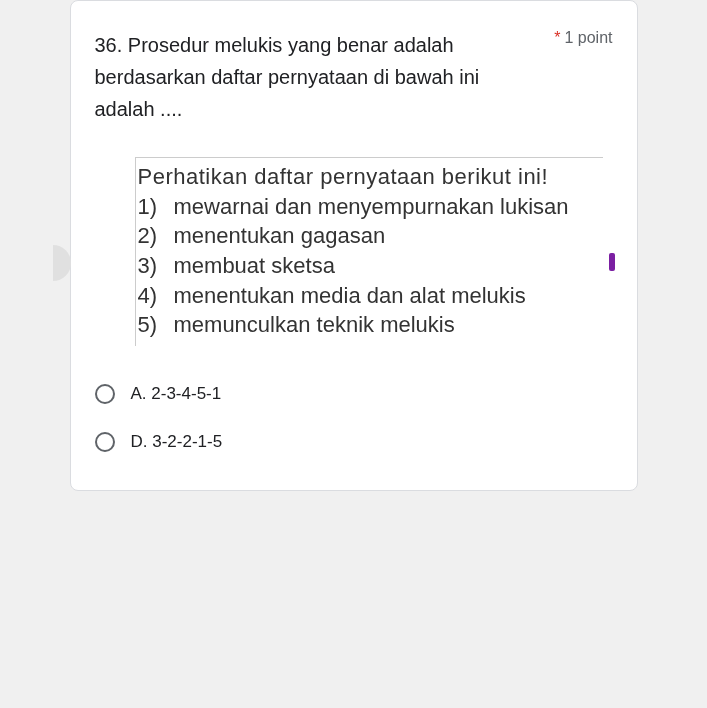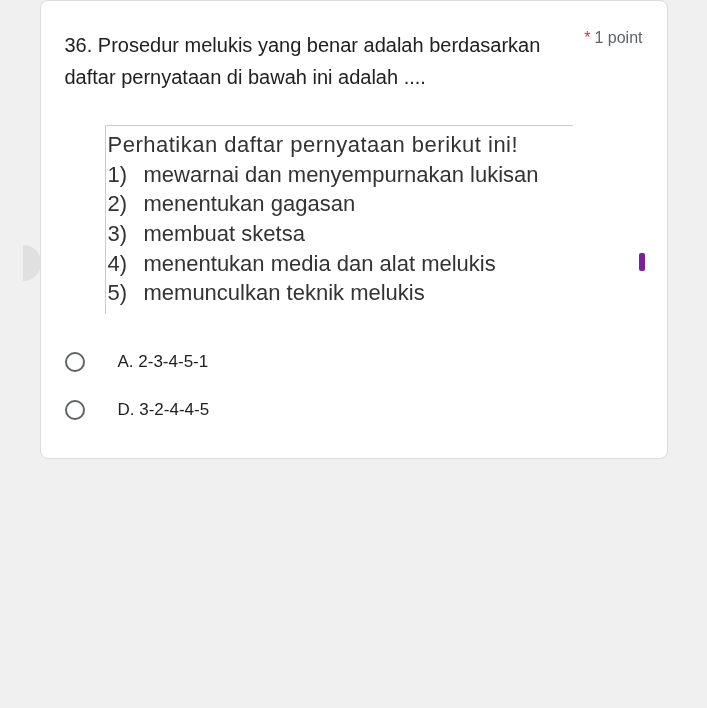--- a/index.html
+++ b/index.html
@@ -12,21 +12,21 @@
       background: #f0f0f0;
       display: flex;
       justify-content: center;
       align-items: flex-start;
       min-height: 708px;
       width: 707px;
       position: relative;
     }
     .card {
       background: #fff;
-      width: 628px;
+      width: 568px;
       margin-left: 18px;
       margin-right: 18px;
       padding: 28px 24px 24px 24px;
       border-radius: 8px;
       border: 1px solid #dadce0;
       position: relative;
     }
     .header-row {
       display: flex;
       justify-content: space-between;
@@ -81,21 +81,20 @@
       text-align: justify;
     }
     .options {
       margin-top: 24px;
     }
     .option {
       display: flex;
       align-items: center;
       padding: 14px 0;
       cursor: pointer;
-      gap: 17px;
     }
     .radio {
       width: 20px;
       height: 20px;
       border: 2px solid #5f6368;
       border-radius: 50%;
       margin-right: 16px;
       flex-shrink: 0;
     }
     .option-label {
@@ -163,18 +162,18 @@
       </table>
   </div>
 
   <div class="options">
     <div class="option">
       <div class="radio"></div>
       <div class="option-label">A. 2-3-4-5-1</div>
     </div>
     <div class="option">
       <div class="radio"></div>
-      <div class="option-label">D. 3-2-4-4-5</div>
+      <div class="option-label">D. 3-2-2-1-5</div>
     </div>
   </div>
 
   <div class="scroll-indicator"></div>
 </div>
 
 </body></html>

